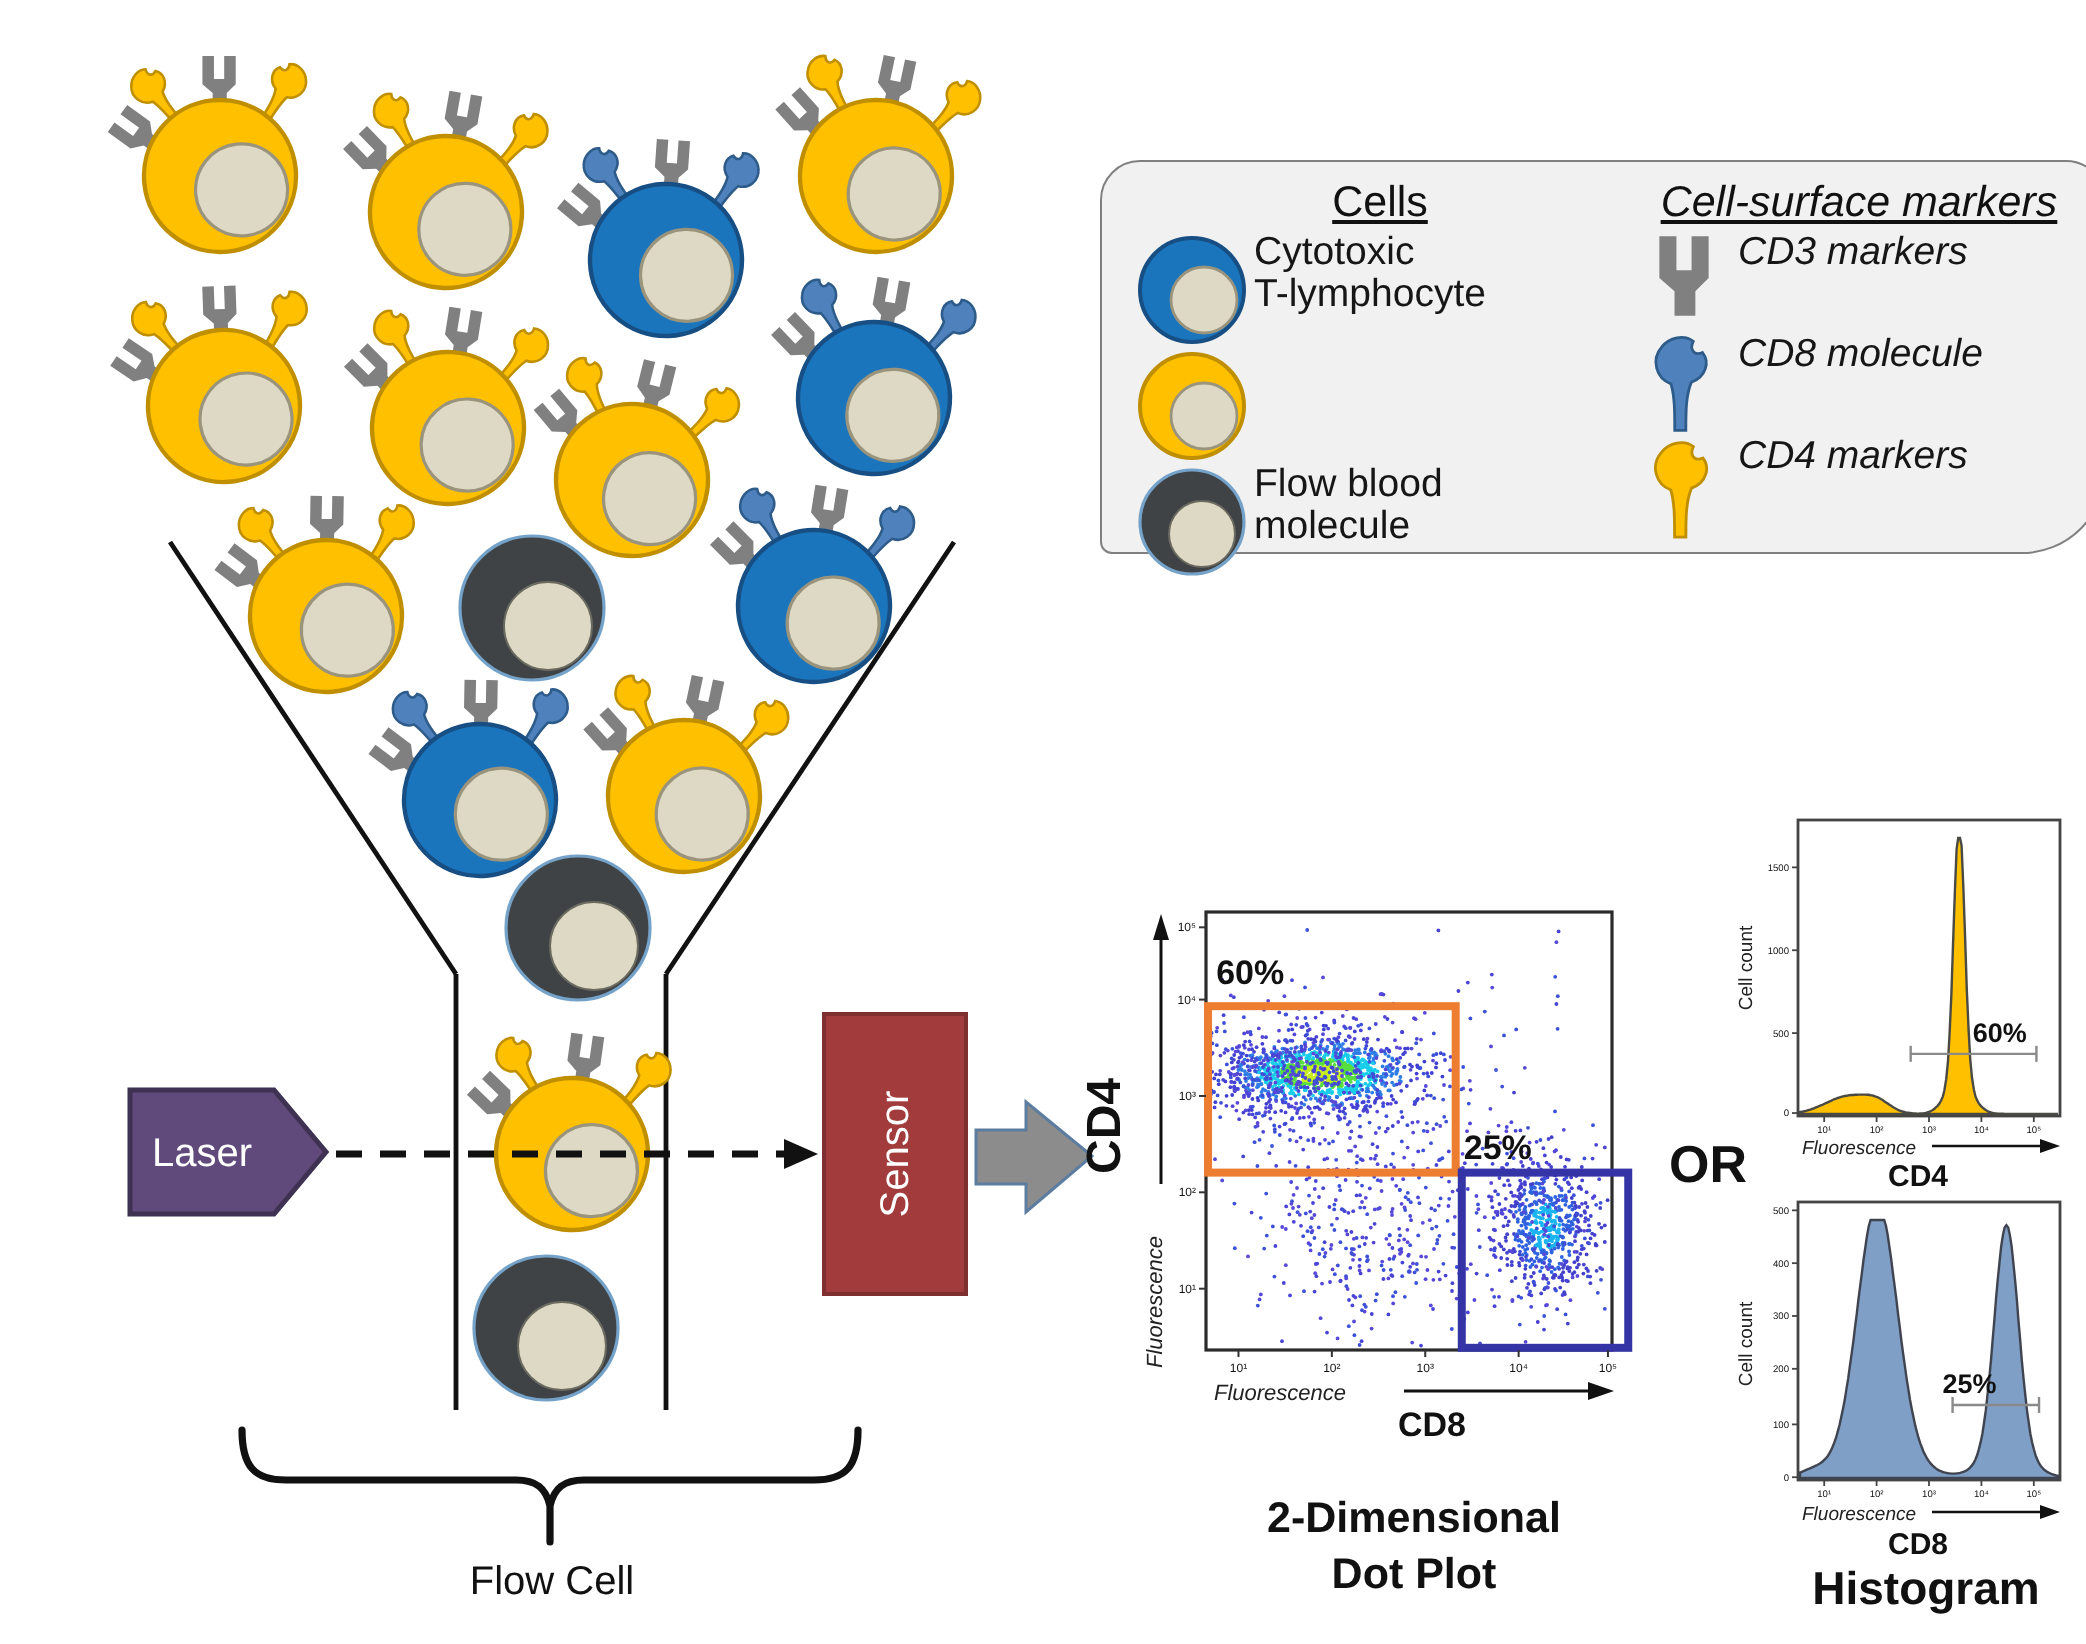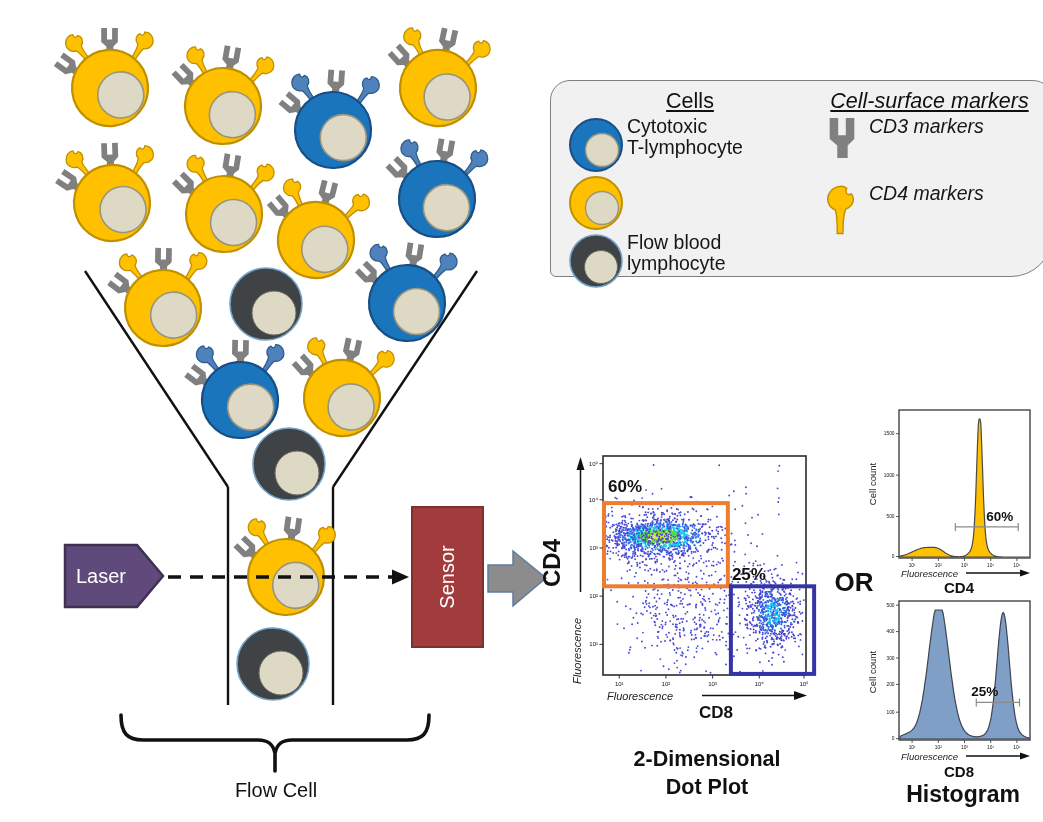--- a/index.html
+++ b/index.html
@@ -3144,37 +3144,45 @@
 
       <div class="legend-row">
         <div class="icon-cell">
           <svg width="58" height="58" viewBox="0 0 58 58">
             <circle cx="29" cy="29" r="26" stroke="#74A2C8" stroke-width="1.6" fill="#3F4346"></circle>
             <circle cx="34" cy="35" r="16.5" fill="#DED9C4" stroke="#6a6a60" stroke-width="1"></circle>
           </svg>
         </div>
         <div class="legend-label">
           <div>Flow blood</div>
-          <div>lymphocyte</div>
+          <div>molecule</div>
         </div>
       </div>
     </div>
 
     <div class="legend-col markers-col">
       <div class="legend-header">Cell-surface markers</div>
 
       <div class="legend-row">
         <div class="icon-marker">
           <svg width="36" height="44" viewBox="0 0 38 46">
             <path d="M6,2 H15 V20 H23 V2 H32 V24 L25,31 V44 H14 V31 L6,24 Z" fill="#808080"></path>
           </svg>
         </div>
         <div class="legend-label">CD3 markers</div>
       </div>
 
+      <div class="legend-row">
+        <div class="icon-marker">
+          <svg width="32" height="50" viewBox="0 0 34 54">
+            <path d="M12,52 C12,42 12,34 10,27 C2,24 -1,14 5,7 C9,2 17,0 22,4 C20,8 22,12 27,10 C31,15 29,23 21,26 C18,33 18,42 18,52 Z" stroke="#2E5C8A" stroke-width="1.5" fill="#4F81BD"></path>
+          </svg>
+        </div>
+        <div class="legend-label">CD8 molecule</div>
+      </div>
 
       <div class="legend-row">
         <div class="icon-marker">
           <svg width="32" height="54" viewBox="0 0 34 54">
             <path d="M12,52 C12,42 12,34 10,27 C2,24 -1,14 5,7 C9,2 17,0 22,4 C20,8 22,12 27,10 C31,15 29,23 21,26 C18,33 18,42 18,52 Z" stroke="#BF8F00" stroke-width="1.5" fill="#FFC000"></path>
           </svg>
         </div>
         <div class="legend-label">CD4 markers</div>
       </div>
     </div>

